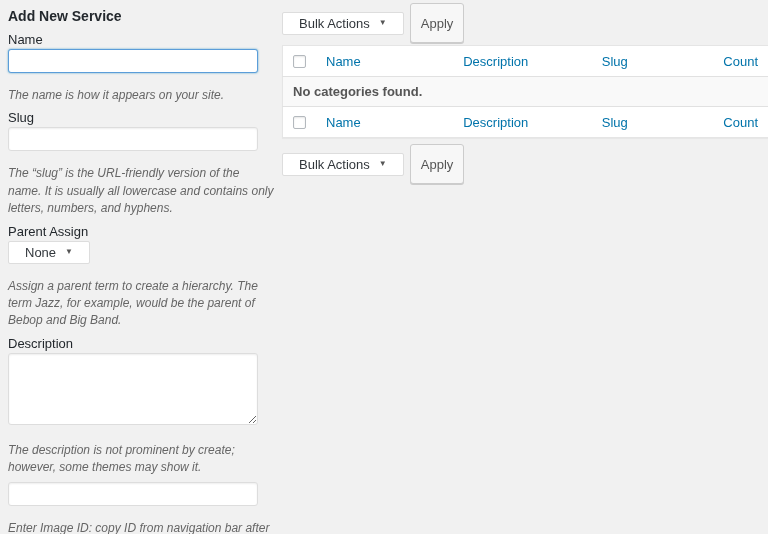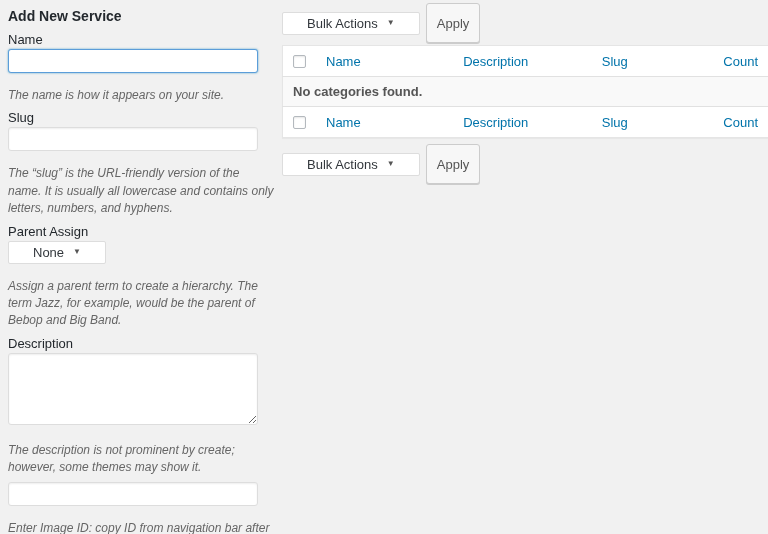--- a/index.html
+++ b/index.html
@@ -74,21 +74,21 @@
     max-width: 272px;
     font-style: italic;
     font-size: 12px;
     line-height: 1.45;
     color: #666;
   }
   .select {
     display: inline-flex;
     align-items: center;
     height: 23px;
-    padding: 0 24px;
+    padding: 0 16px;
     background: #fff;
     border: 1px solid #ddd;
     border-radius: 2px;
     color: #32373c;
     cursor: pointer;
     white-space: nowrap;
   }
   .select .arrow {
     font-size: 8px;
     color: #555;

